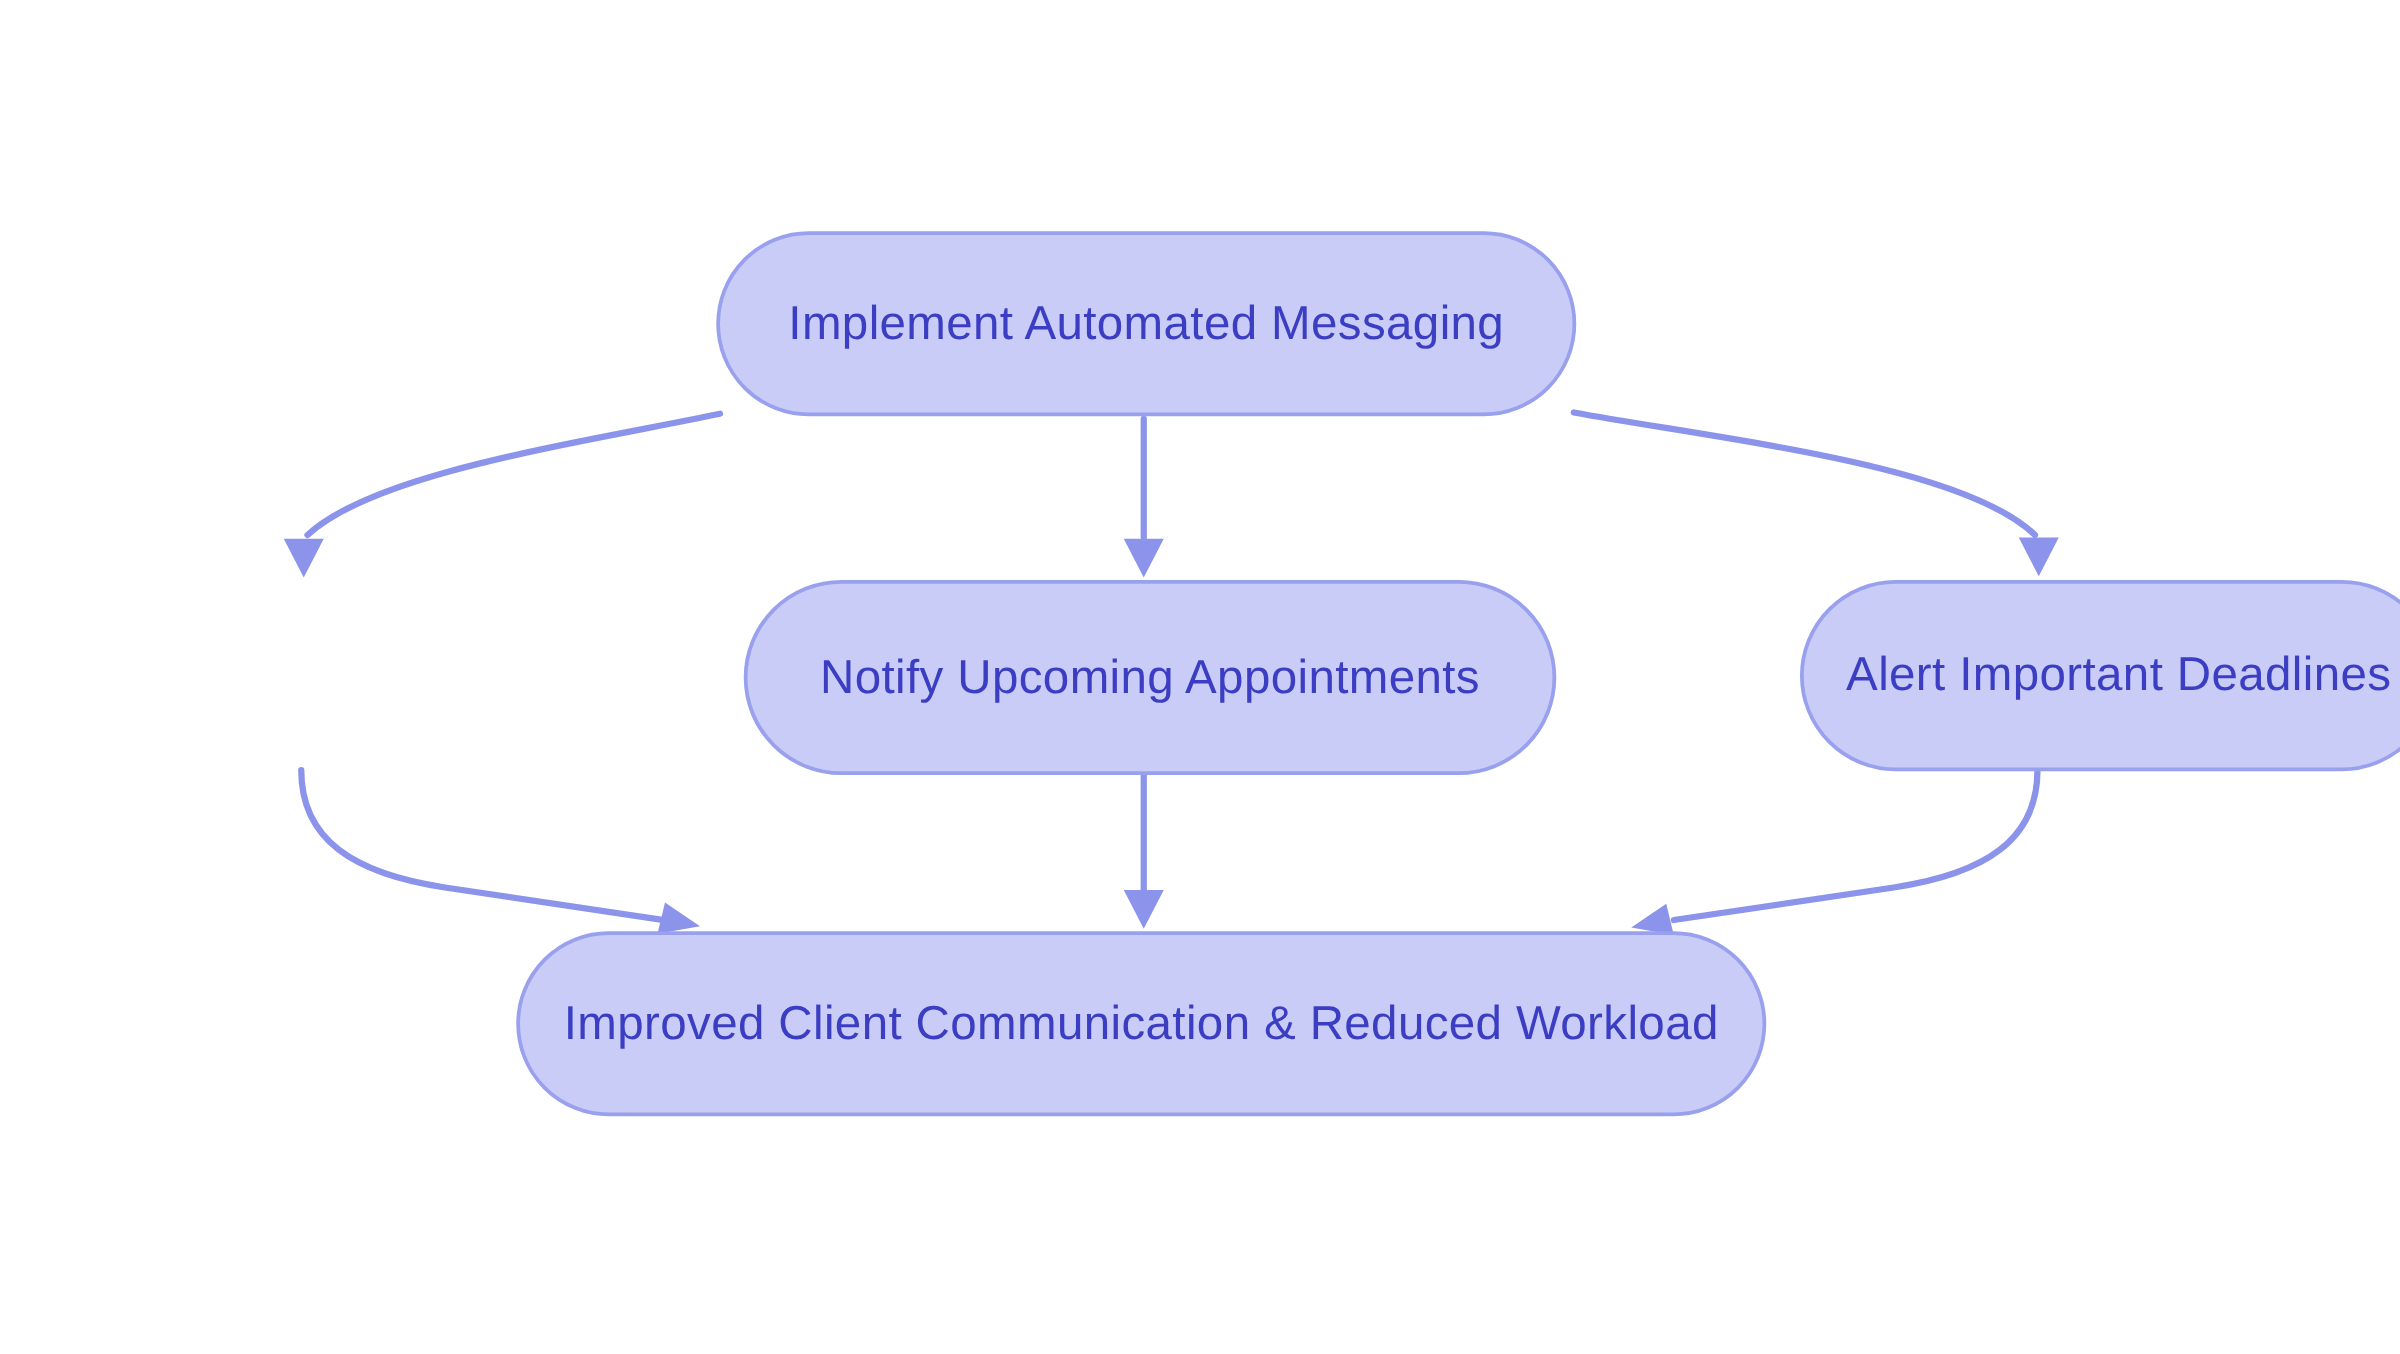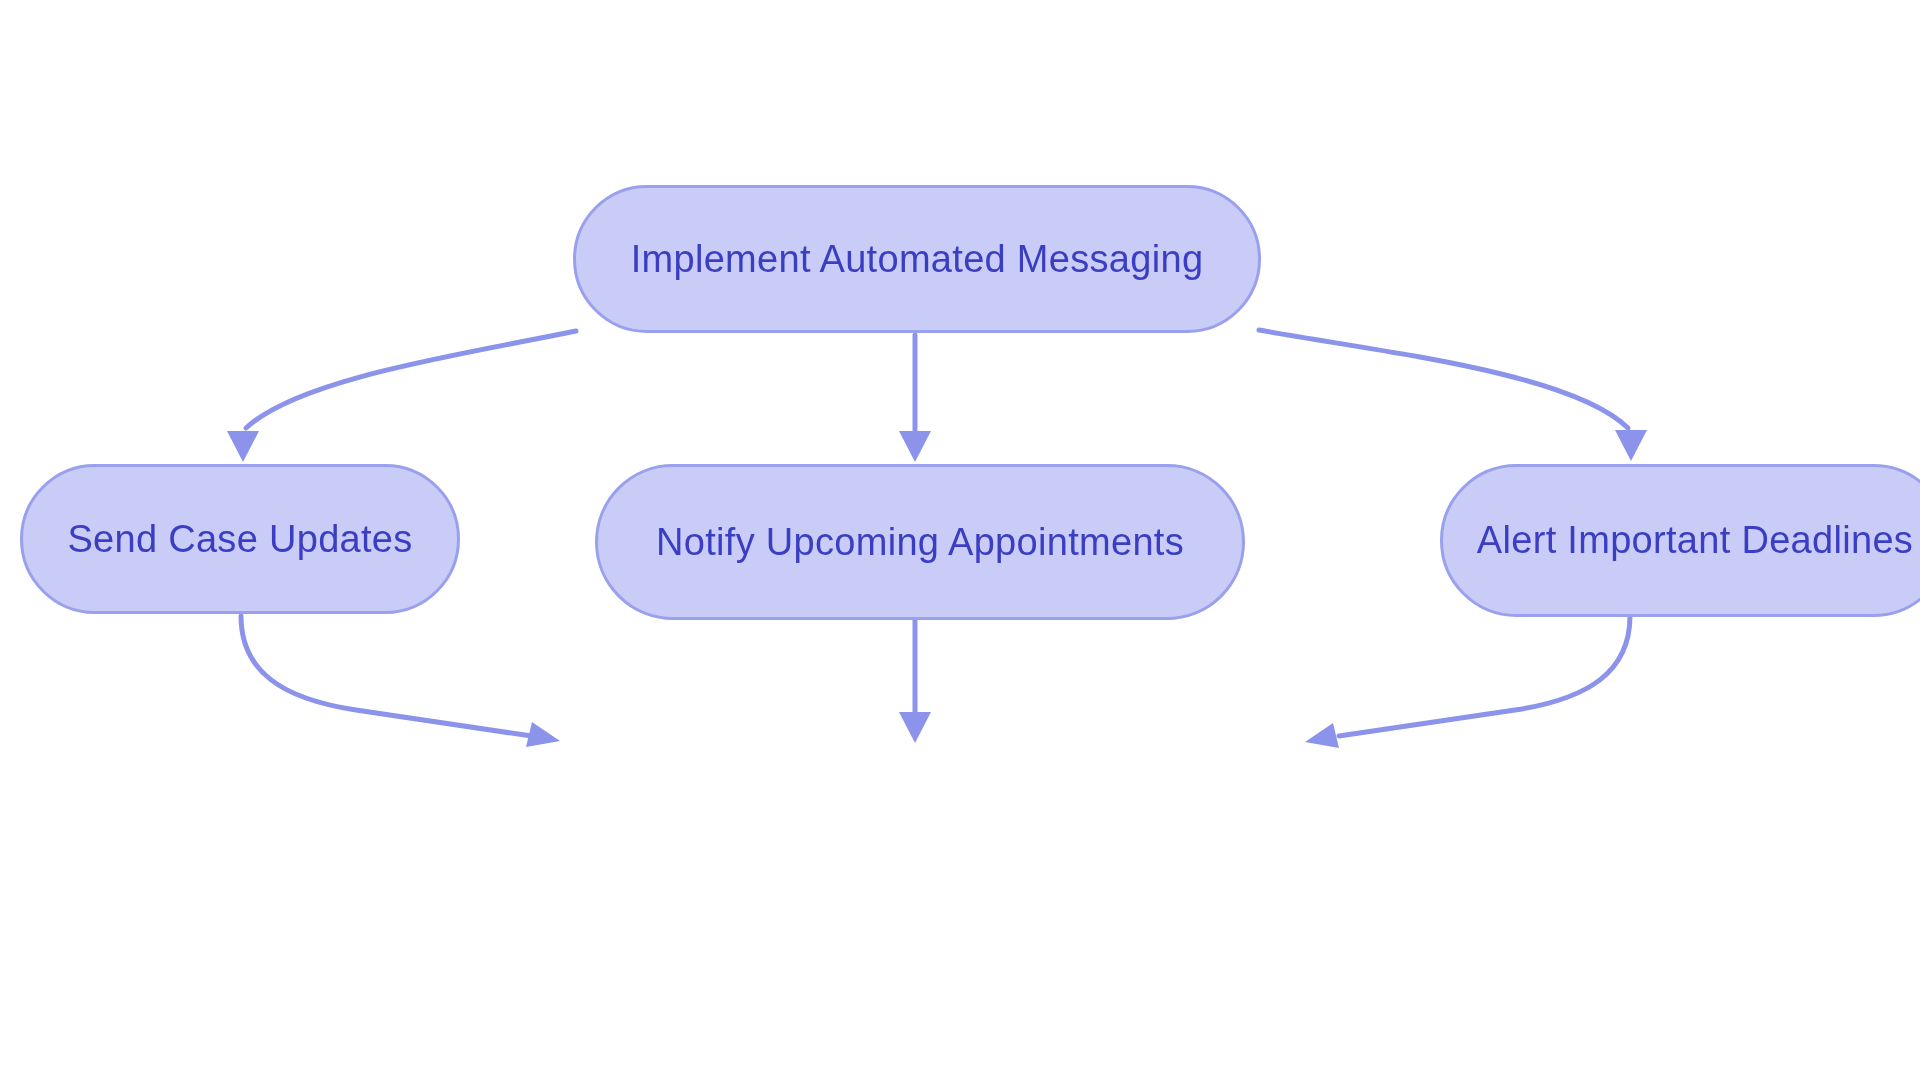--- a/index.html
+++ b/index.html
@@ -77,26 +77,26 @@
     <polygon class="arrowhead" points="915,743 899,712 931,712"></polygon>
 
     <path class="edge" d="M 1630 616 C 1630 672, 1588 699, 1515 710 S 1390 728, 1339 736"></path>
     <polygon class="arrowhead" points="1305,742 1339,748 1333,723"></polygon>
   </svg>
 
   <div class="node node-top">
     <span>Implement Automated Messaging</span>
   </div>
 
-  <div class="node node-send">
-    <span>Send Case Updates</span>
-  </div>
 
   <div class="node node-notify">
     <span>Notify Upcoming Appointments</span>
   </div>
 
   <div class="node node-alert">
     <span>Alert Important Deadlines</span>
   </div>
 
+  <div class="node node-bottom">
+    <span>Improved Client Communication &amp; Reduced Workload</span>
+  </div>
 
 </div>
 
 </body></html>

